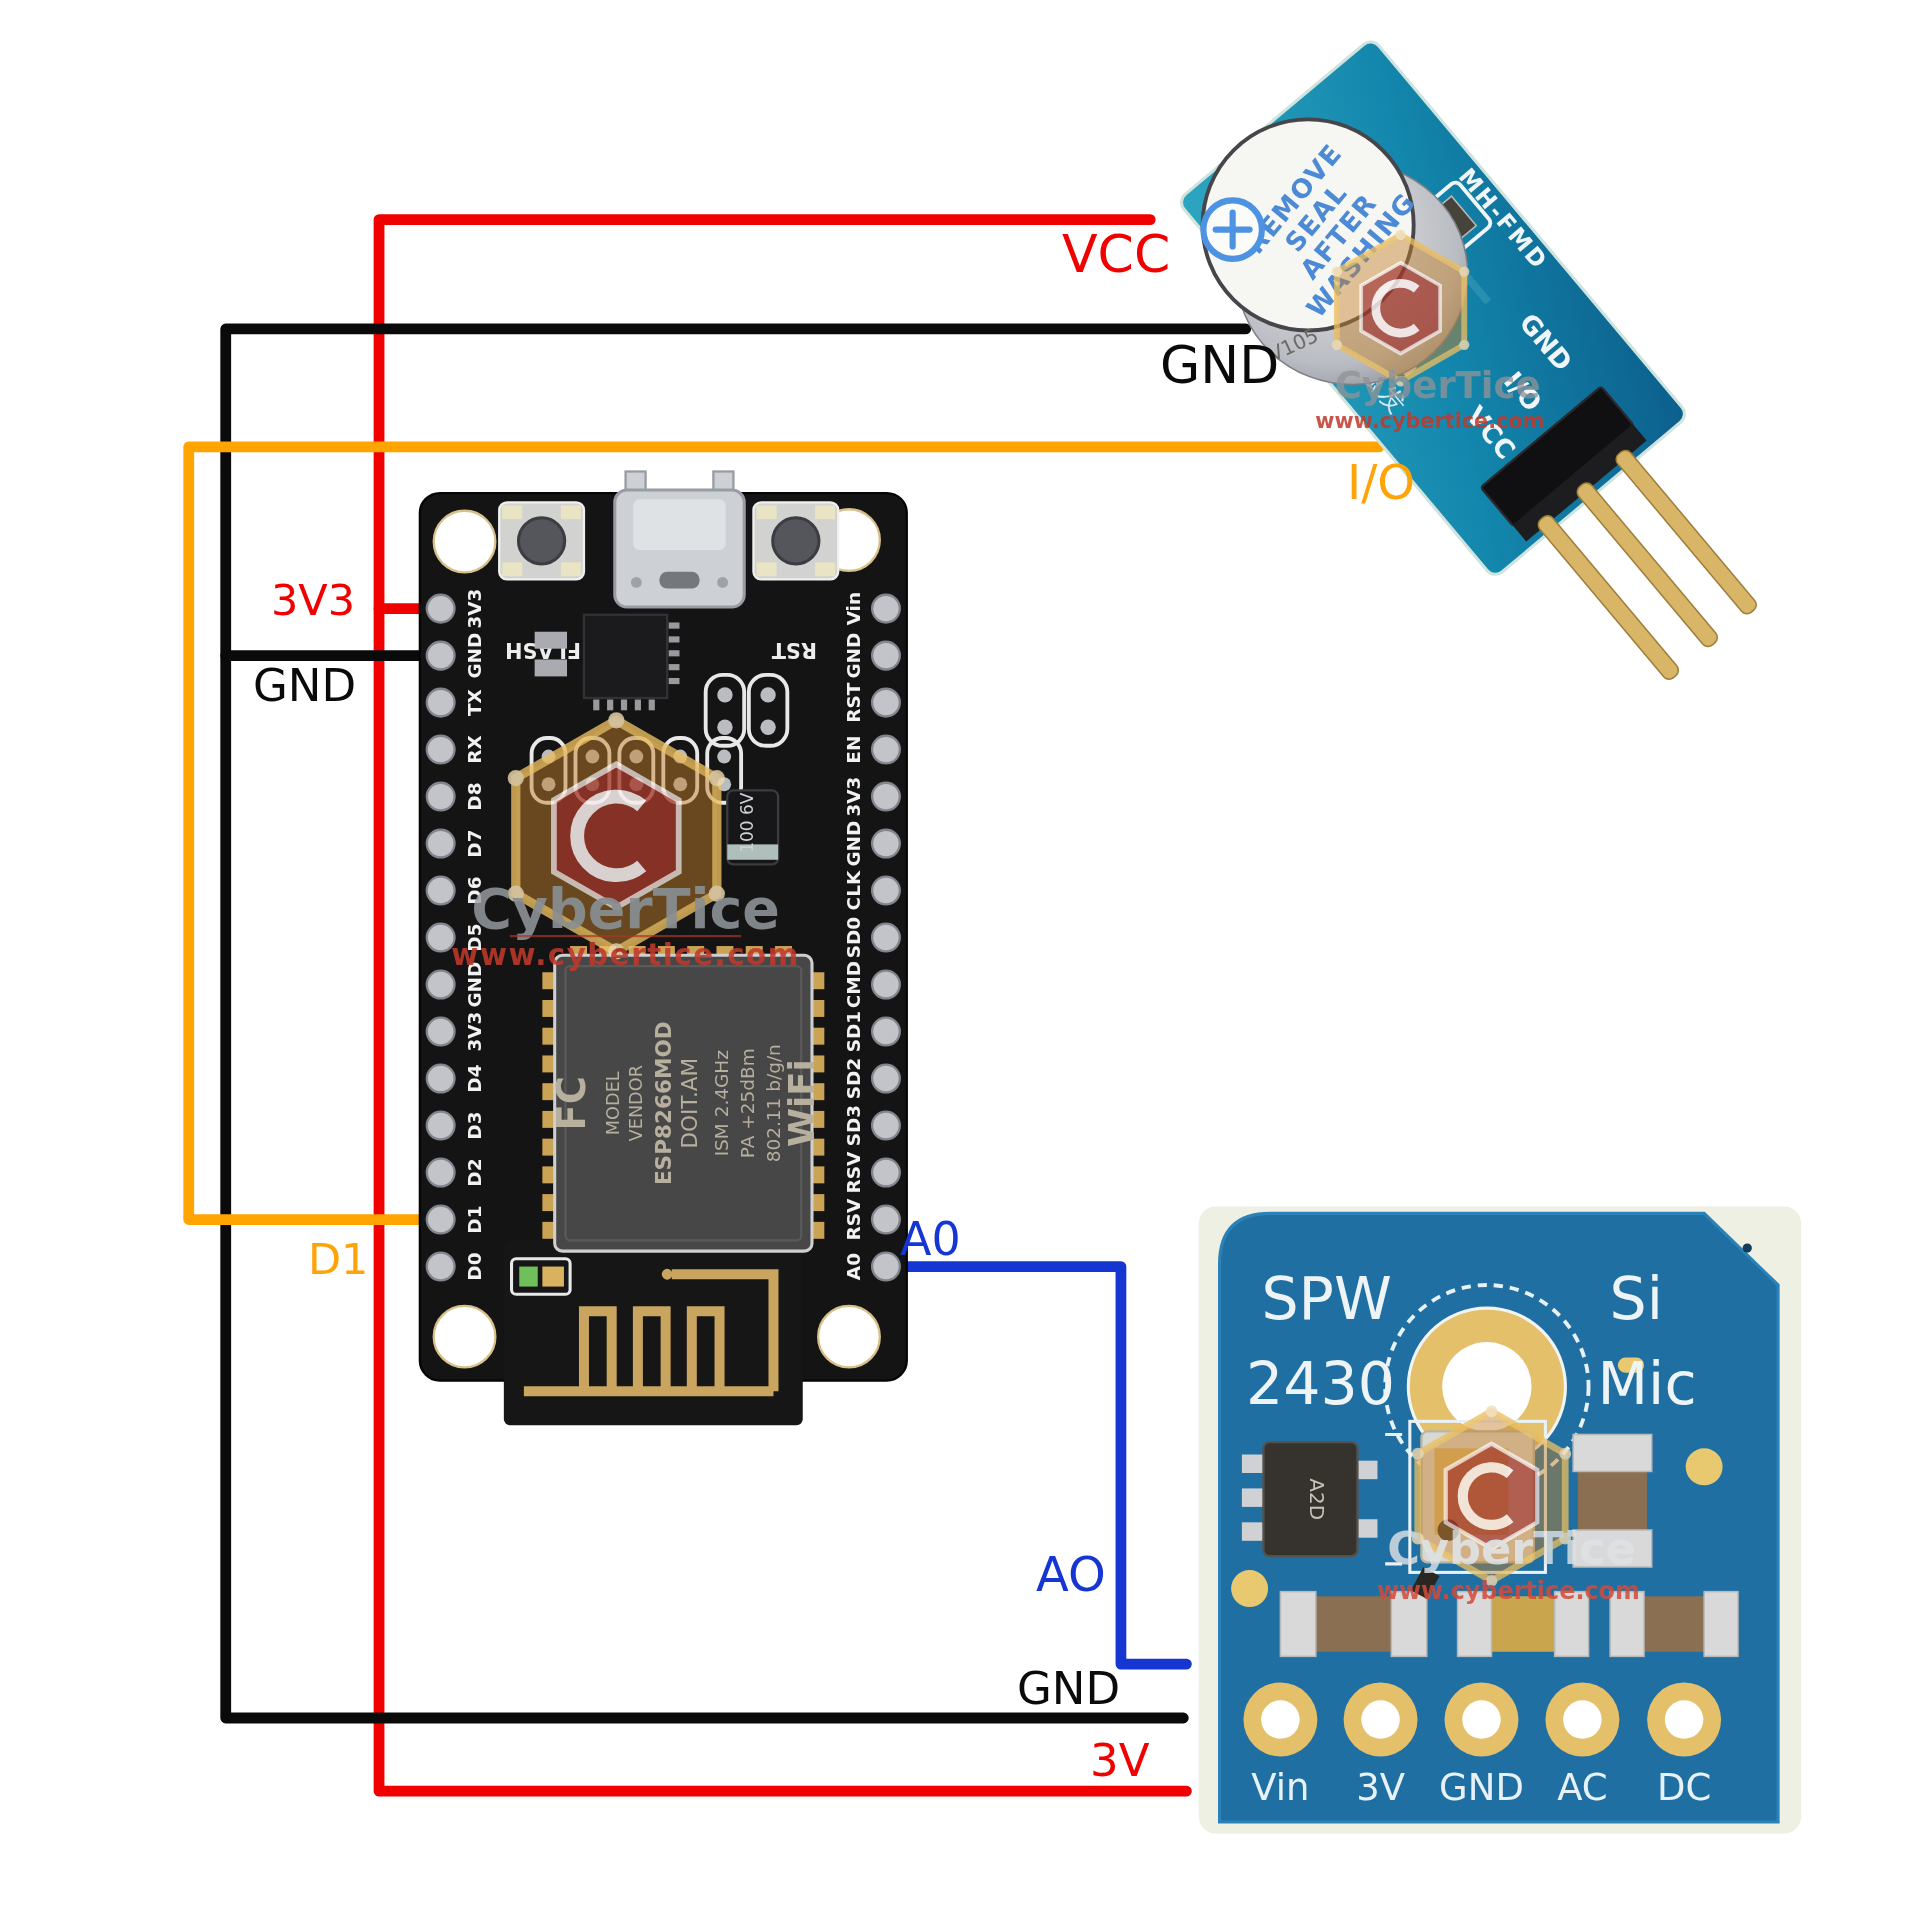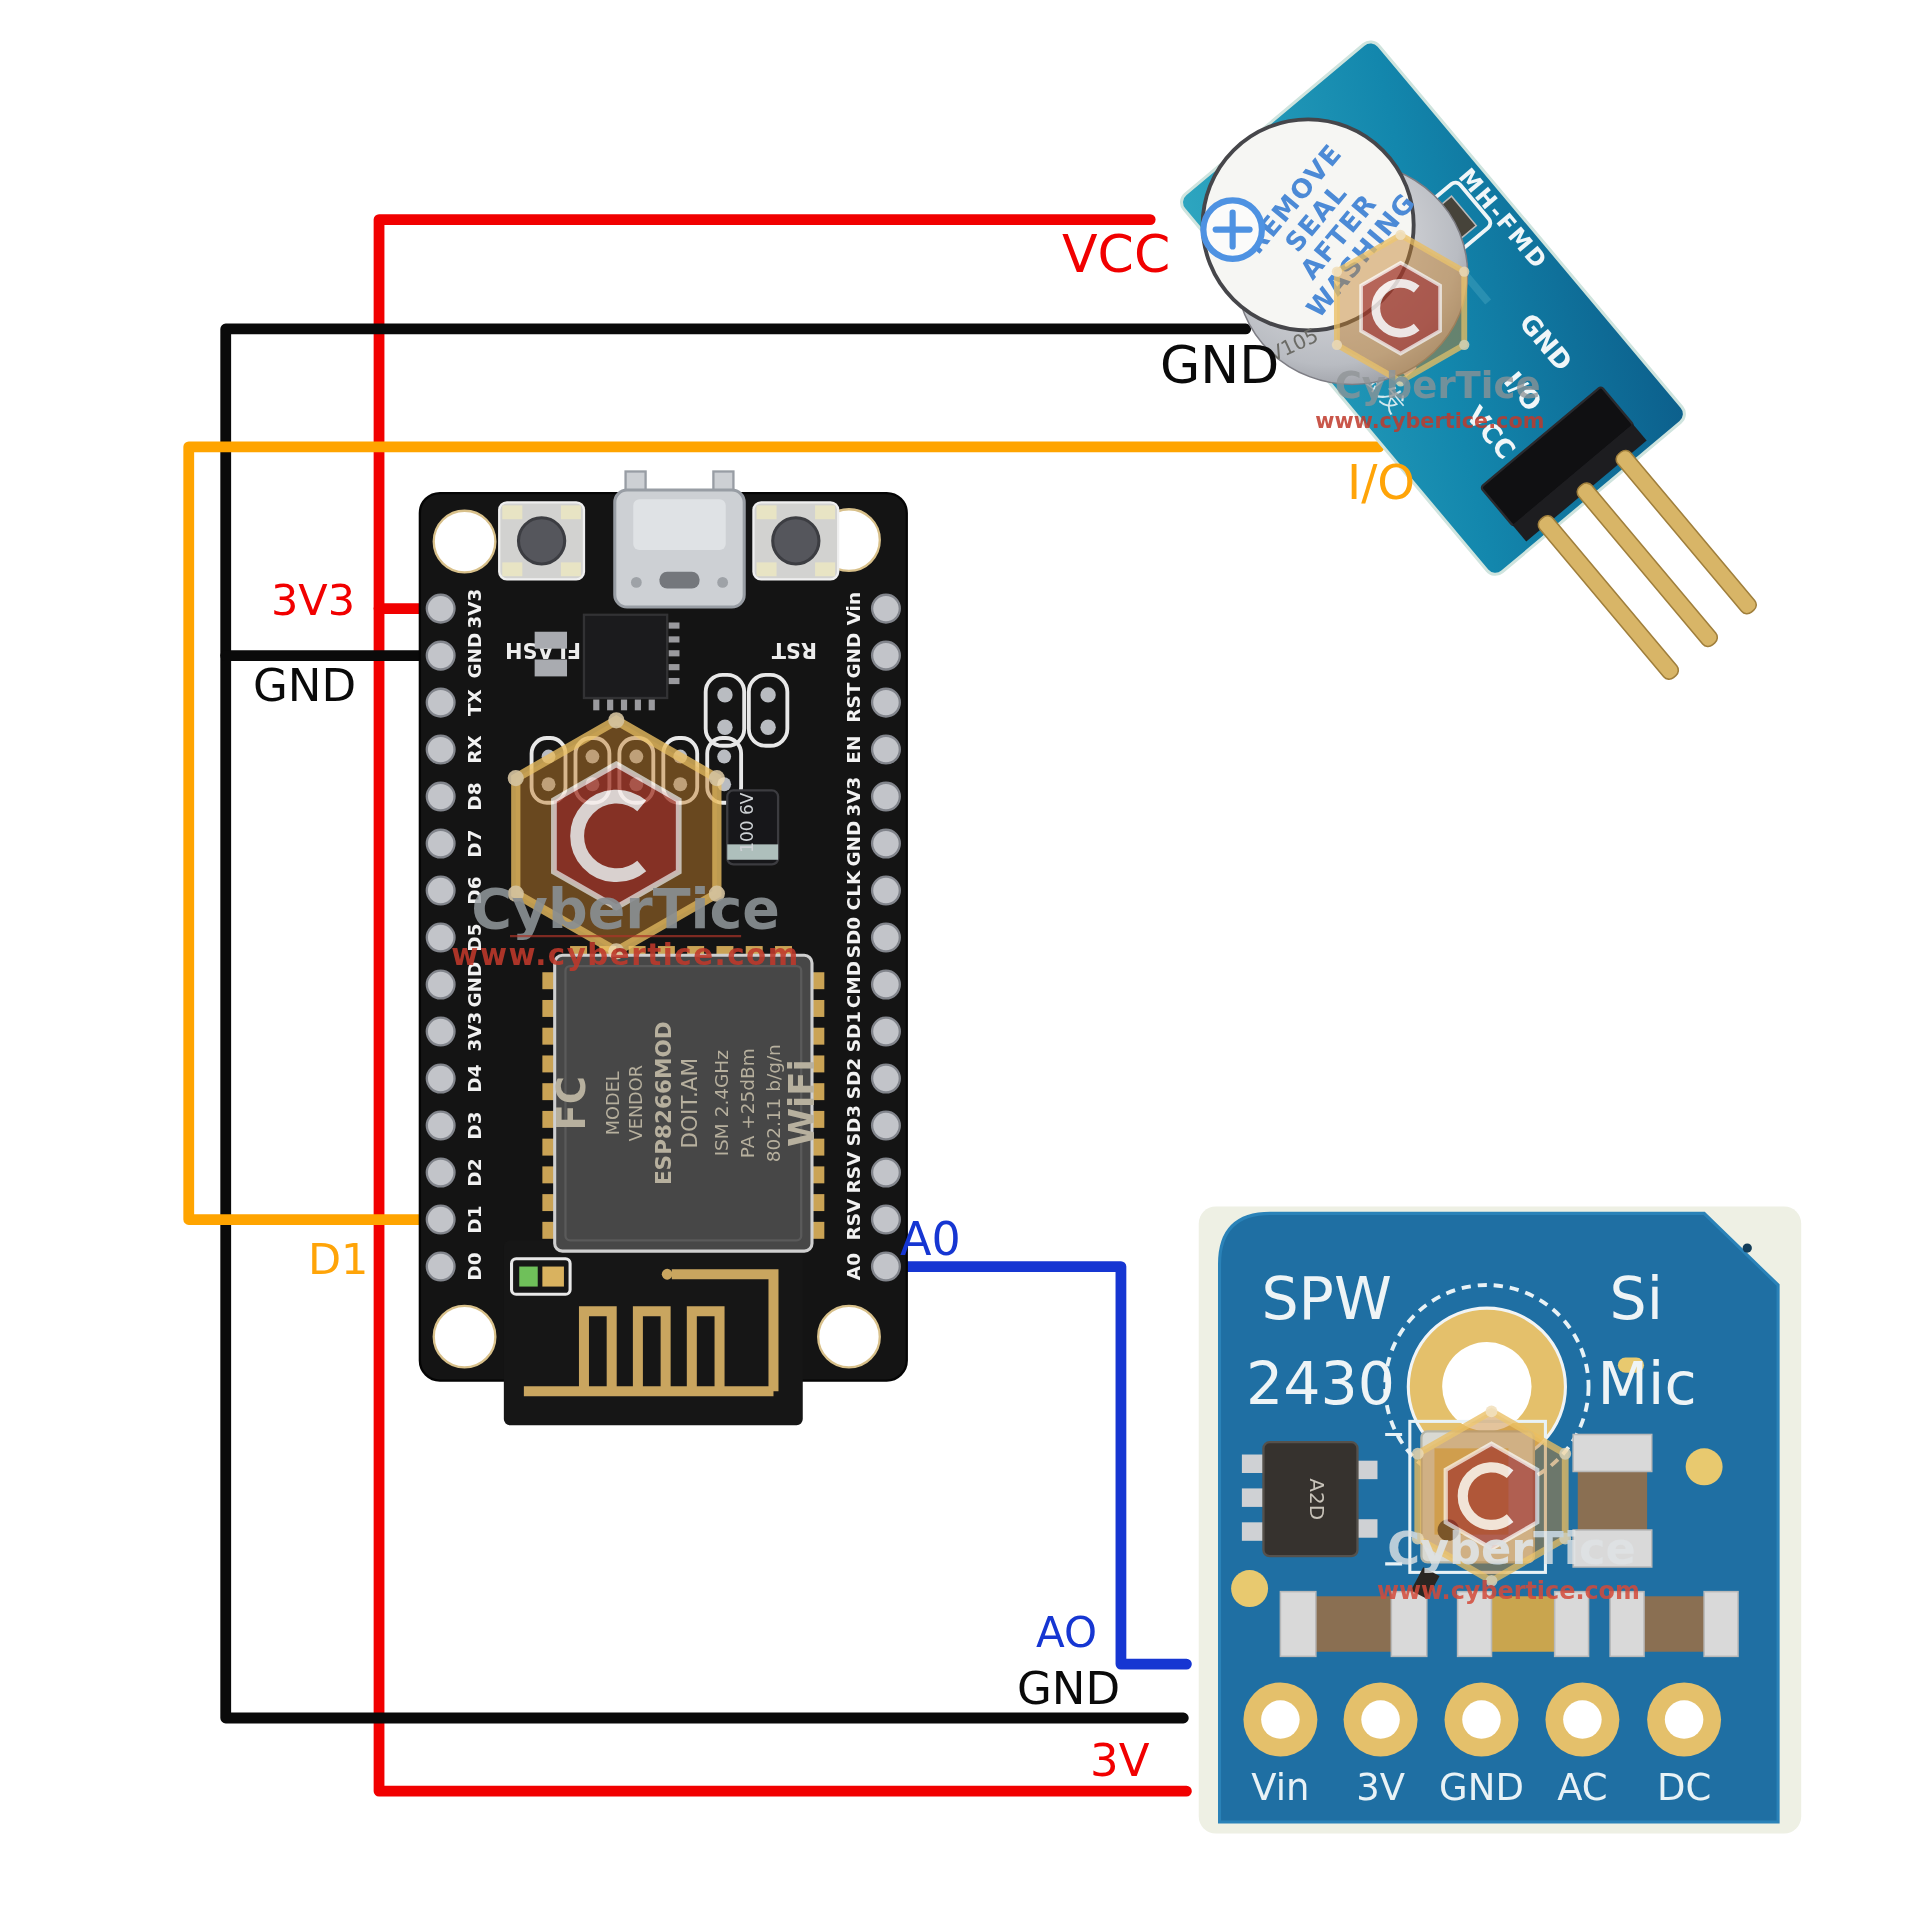--- a/index.html
+++ b/index.html
@@ -423,18 +423,18 @@
   </g>
 </svg>
 
 <span class="lbl red" style="left:1062px; top:228px;  font-size:52px;">VCC</span>
 <span class="lbl black" style="left:1160px; top:339px;  font-size:52px;">GND</span>
 <span class="lbl orange" style="left:1347px; top:458px;  font-size:48px;">I/O</span>
 <span class="lbl red" style="left:271px;  top:579px;  font-size:43px;">3V3</span>
 <span class="lbl black" style="left:253px;  top:663px;  font-size:45px;">GND</span>
 <span class="lbl orange" style="left:308px;  top:1238px; font-size:43px;">D1</span>
 <span class="lbl blue" style="left:900px; top:1216px; font-size:46px;">A0</span>
-<span class="lbl blue" style="left:1036px; top:1612px; font-size:42px;">AO</span>
+<span class="lbl blue" style="left:1036px; top:1550px; font-size:48px;">AO</span>
 <span class="lbl black" style="left:1017px; top:1666px; font-size:45px;">GND</span>
 <span class="lbl red" style="left:1090px; top:1738px; font-size:45px;">3V</span>
 
 </div>
 
 
 </body></html>

